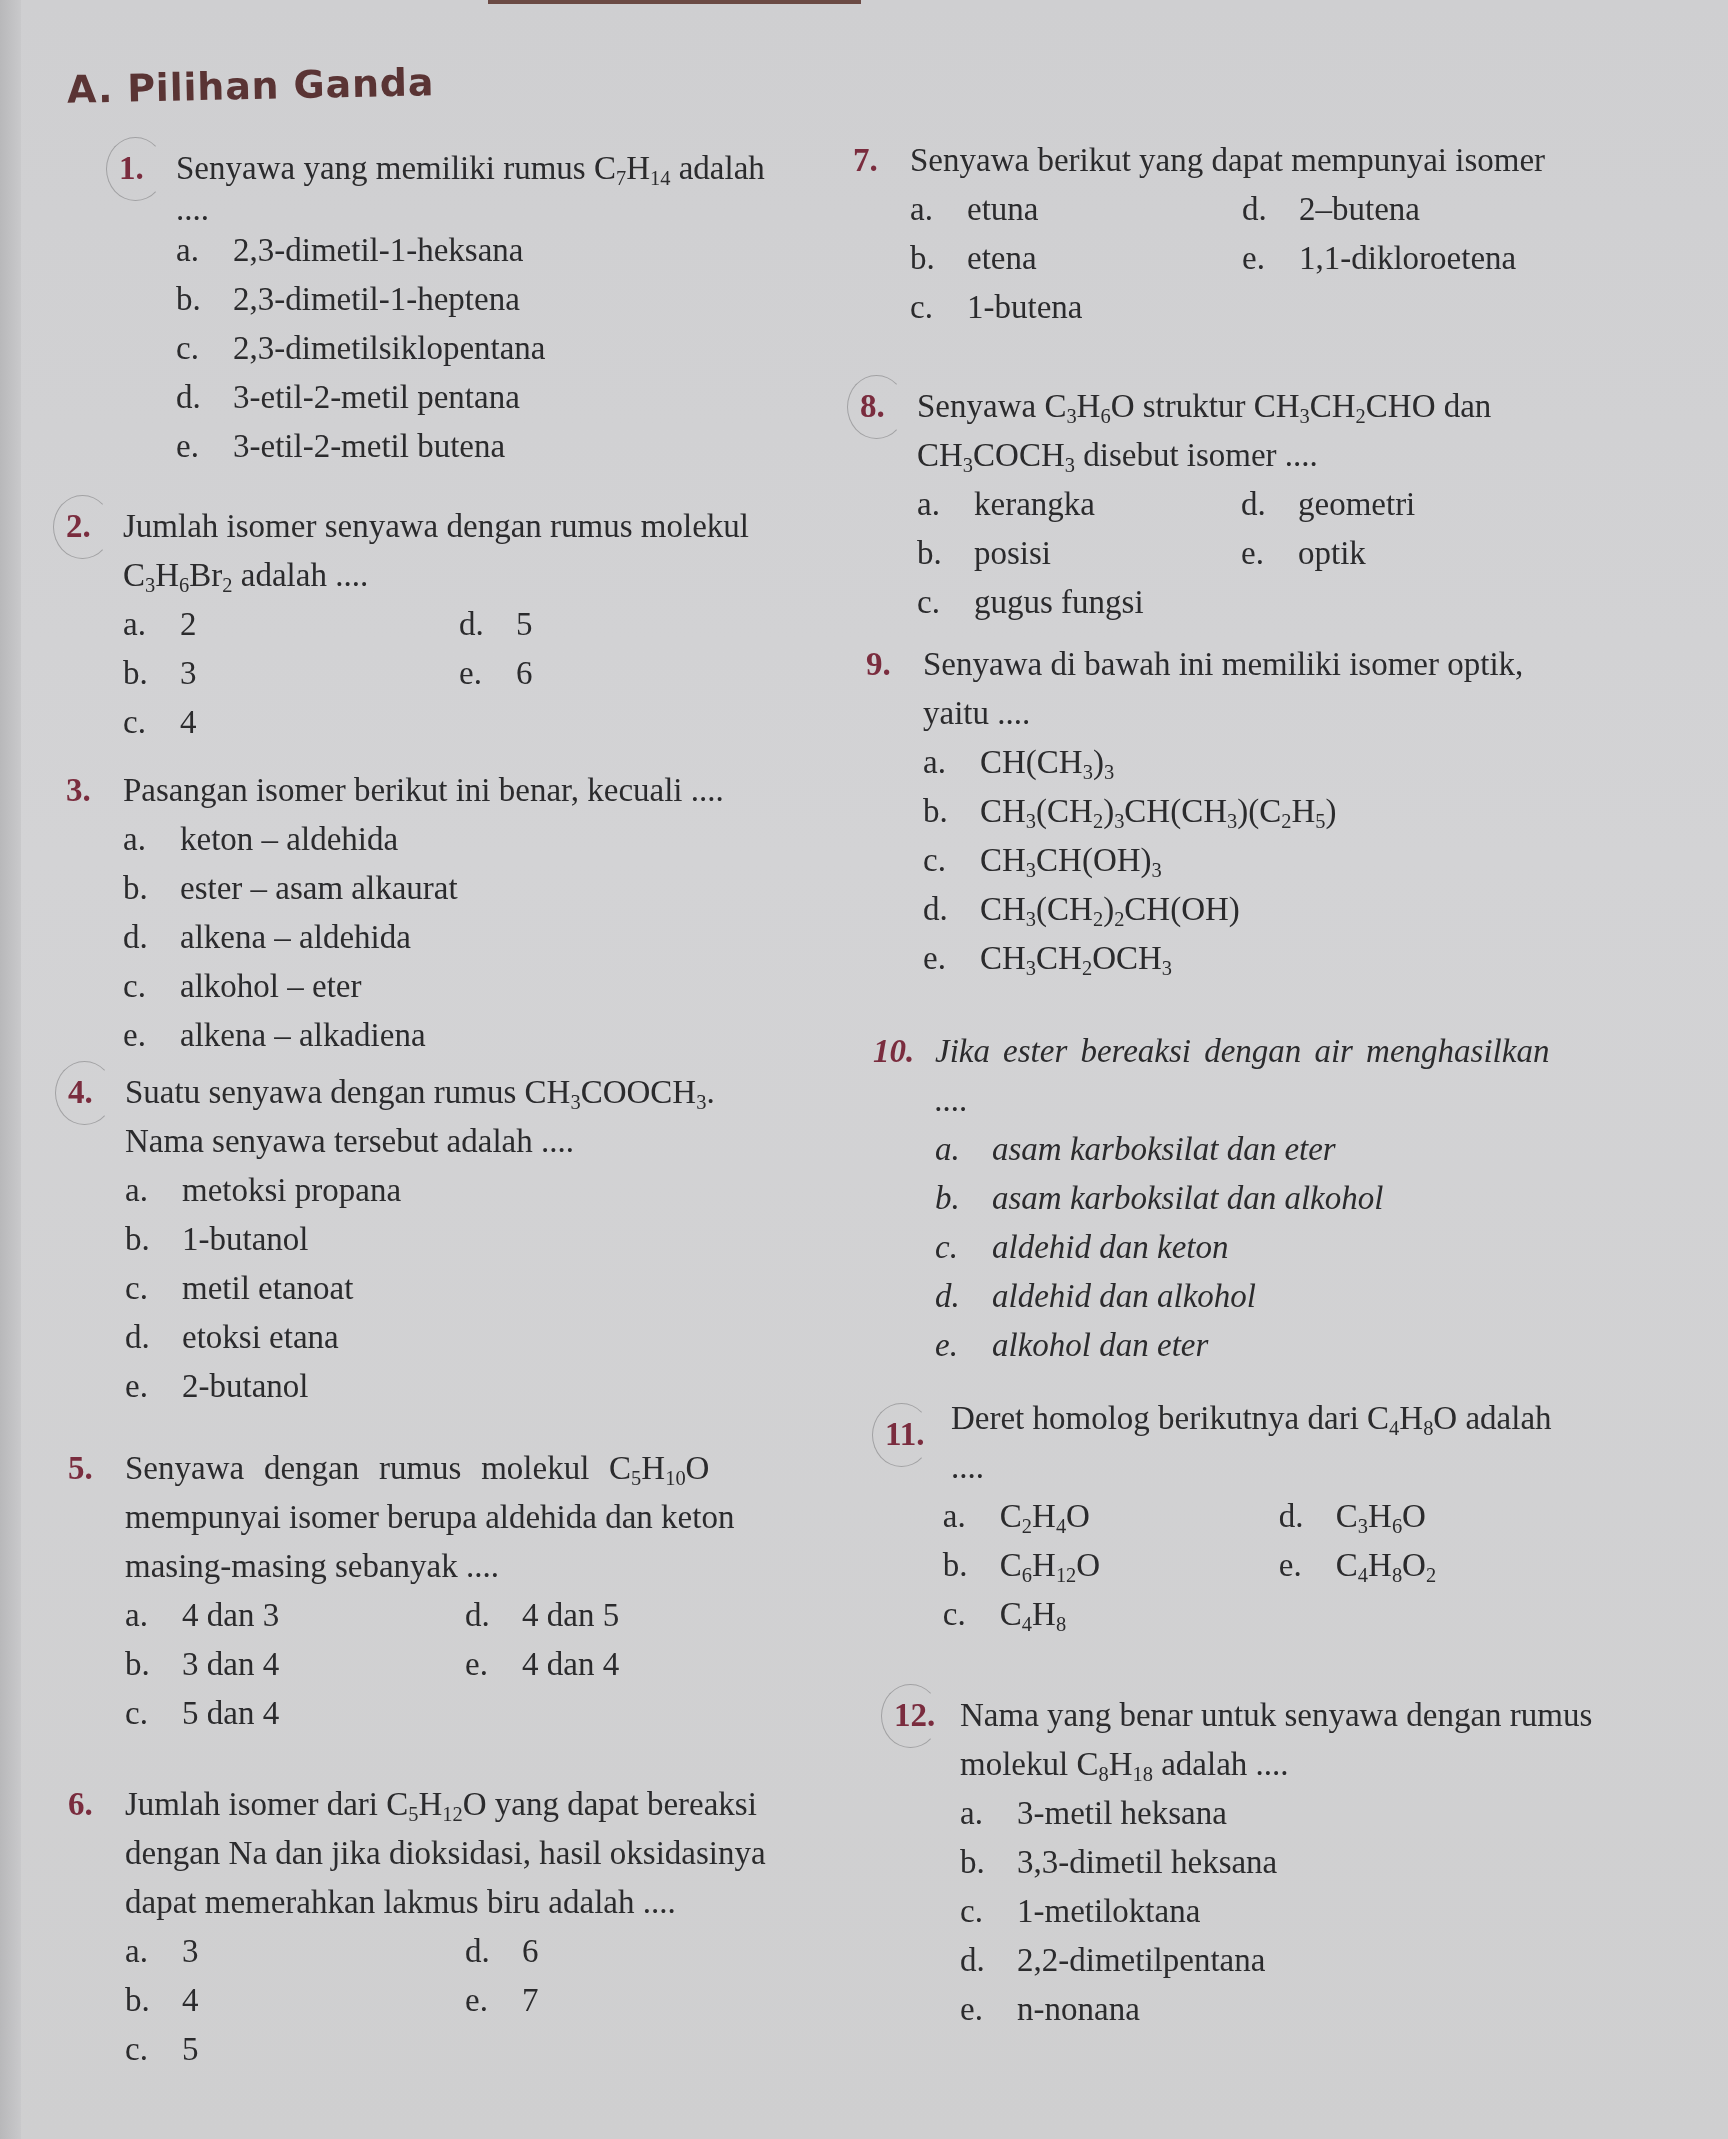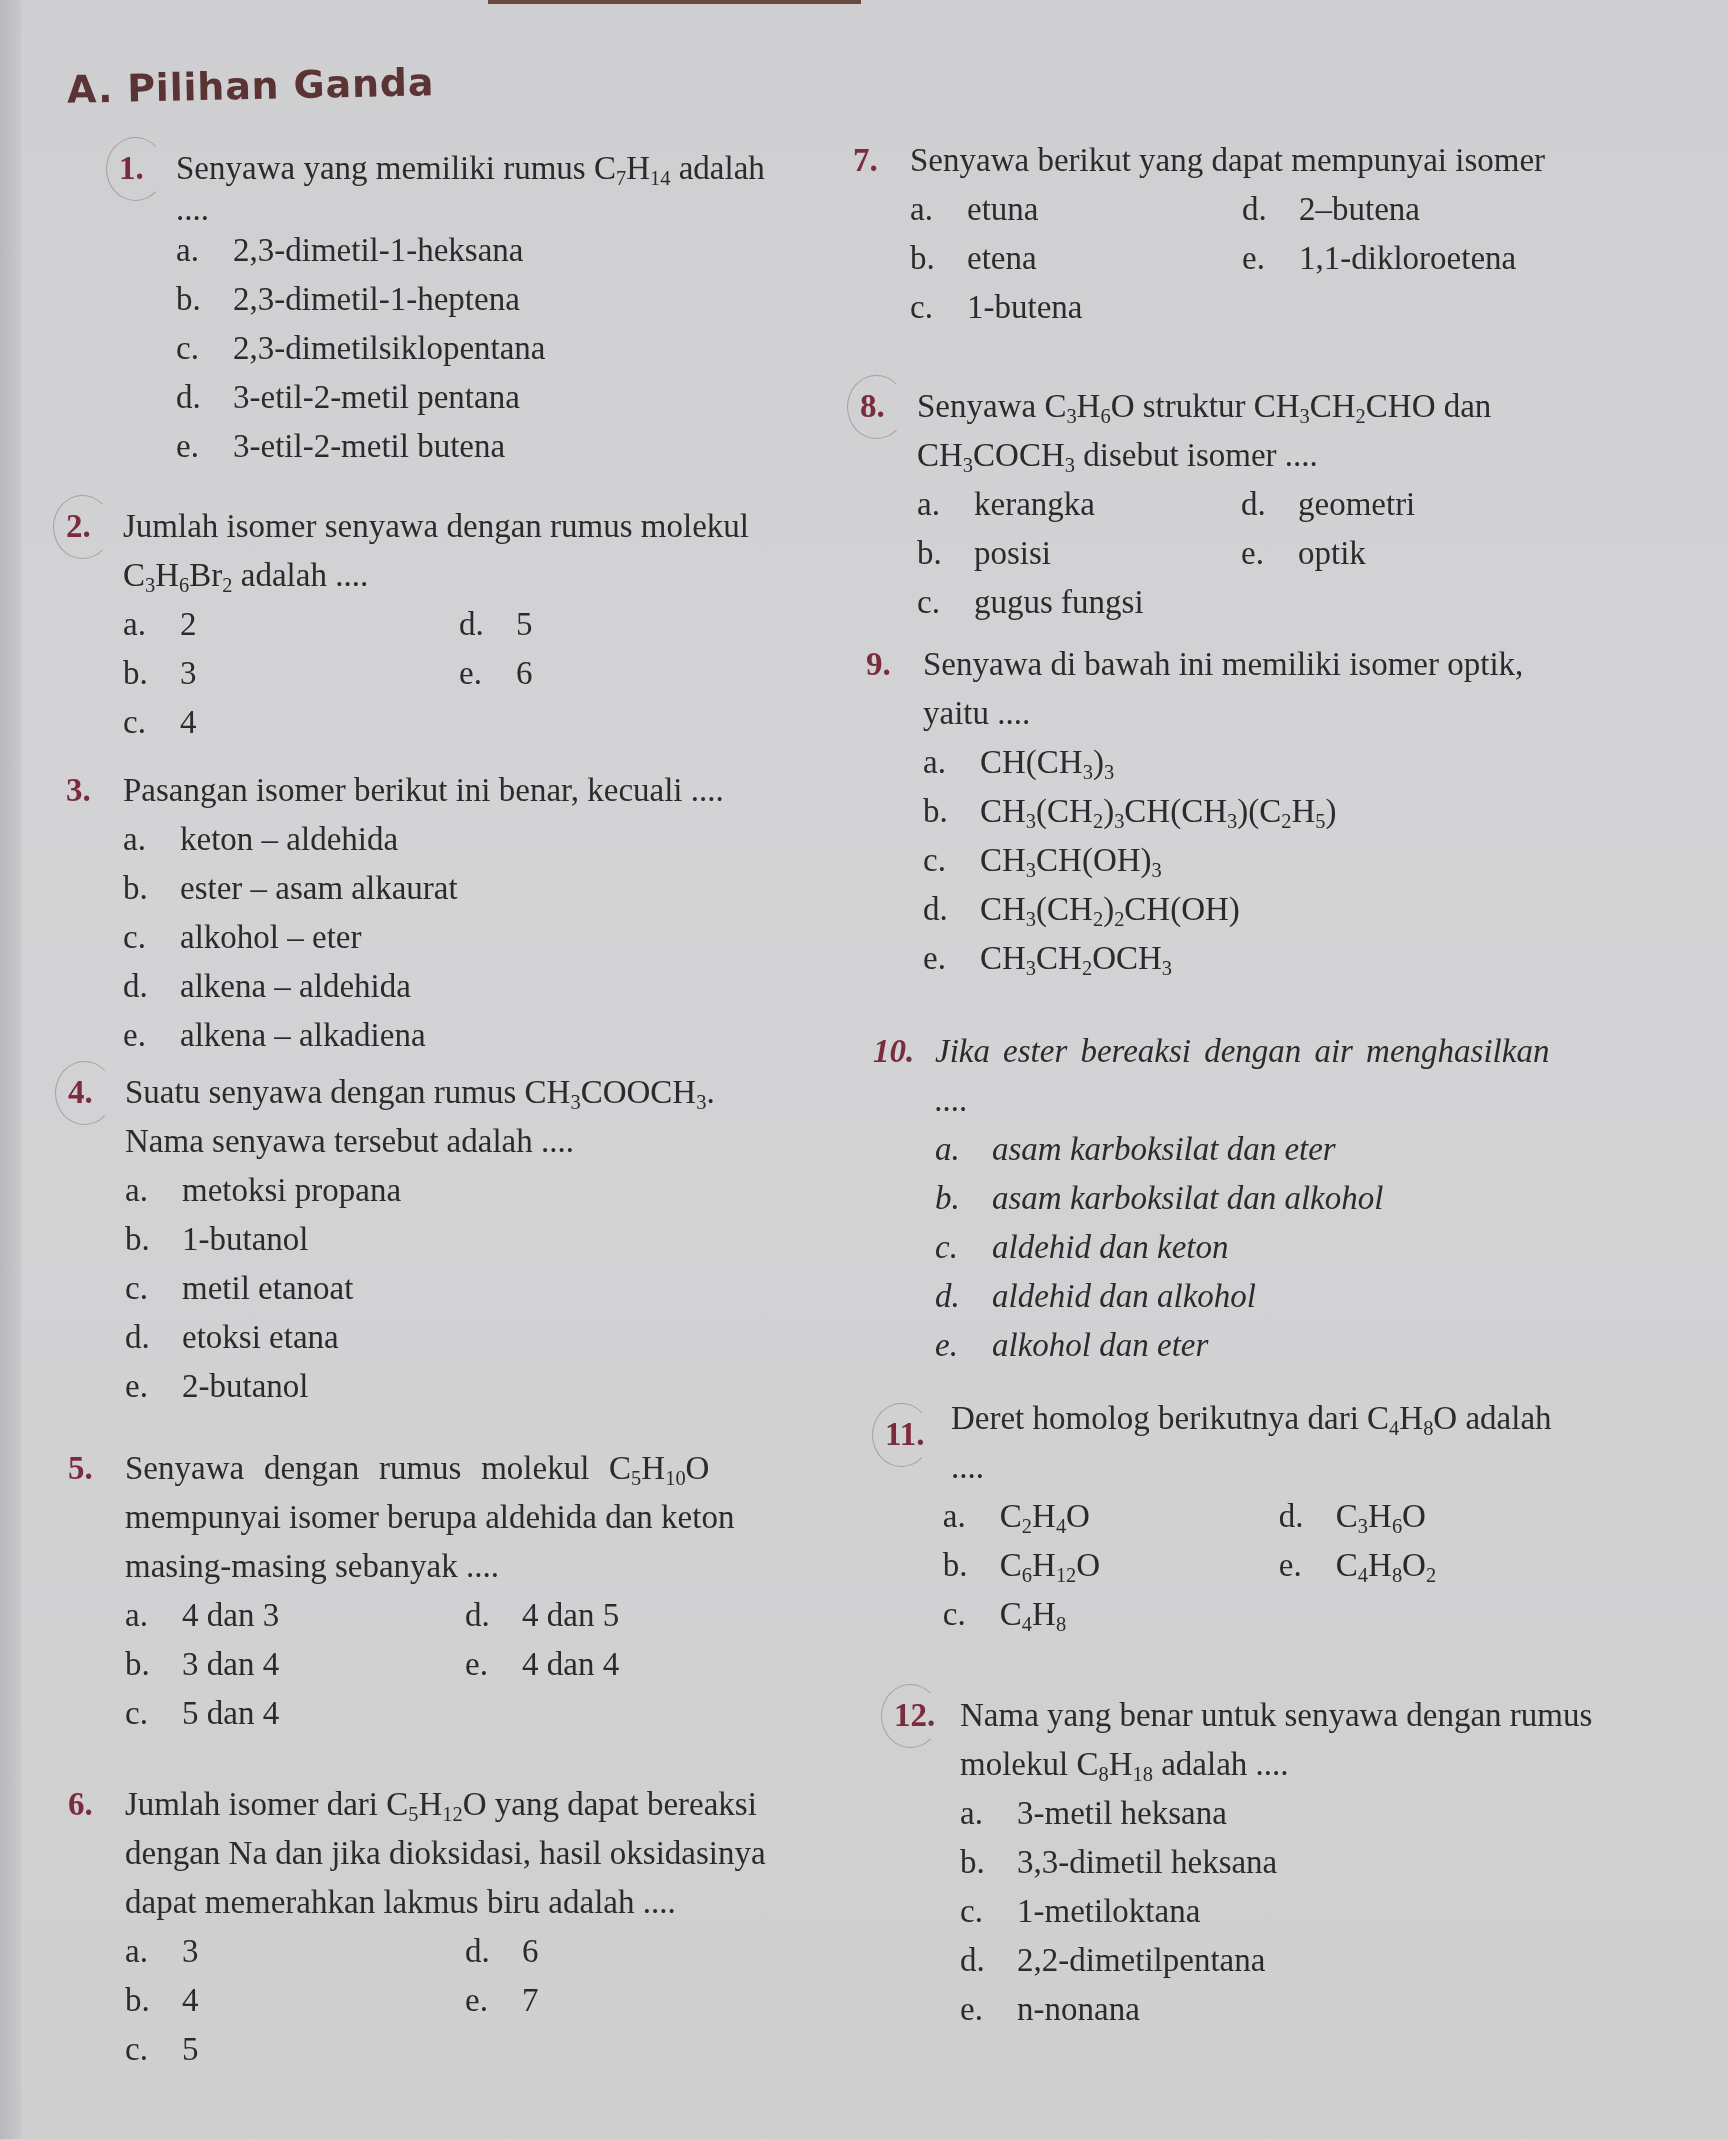--- a/index.html
+++ b/index.html
@@ -80,22 +80,22 @@
     <span class="opt"><span class="letter">c.</span><span>4</span></span>
   </div>
 </div>
 
 <div class="q" style="left:123px; top:766px; width:722px;">
   <span class="num">3.</span>
   <span class="stem"><span>Pasangan isomer berikut ini benar, </span><span class="it">kecuali</span><span> ....</span></span>
   <div class="opts">
     <span class="opt"><span class="letter">a.</span><span>keton – aldehida</span></span>
     <span class="opt"><span class="letter">b.</span><span>ester – asam alkaurat</span></span>
+    <span class="opt"><span class="letter">d.</span><span>alkena – aldehida</span></span>
     <span class="opt"><span class="letter">c.</span><span>alkohol – eter</span></span>
-    <span class="opt"><span class="letter">d.</span><span>alkena – aldehida</span></span>
     <span class="opt"><span class="letter">e.</span><span>alkena – alkadiena</span></span>
   </div>
 </div>
 
 <div class="q" style="left:125px; top:1068px; width:722px;">
   <span class="num circled">4.</span>
   <span class="stem"><span>Suatu senyawa dengan rumus CH</span><sub>3</sub><span>COOCH</span><sub>3</sub><span>.</span></span>
   <span class="stem">Nama senyawa tersebut adalah ....</span>
   <div class="opts">
     <span class="opt"><span class="letter">a.</span><span>metoksi propana</span></span>

